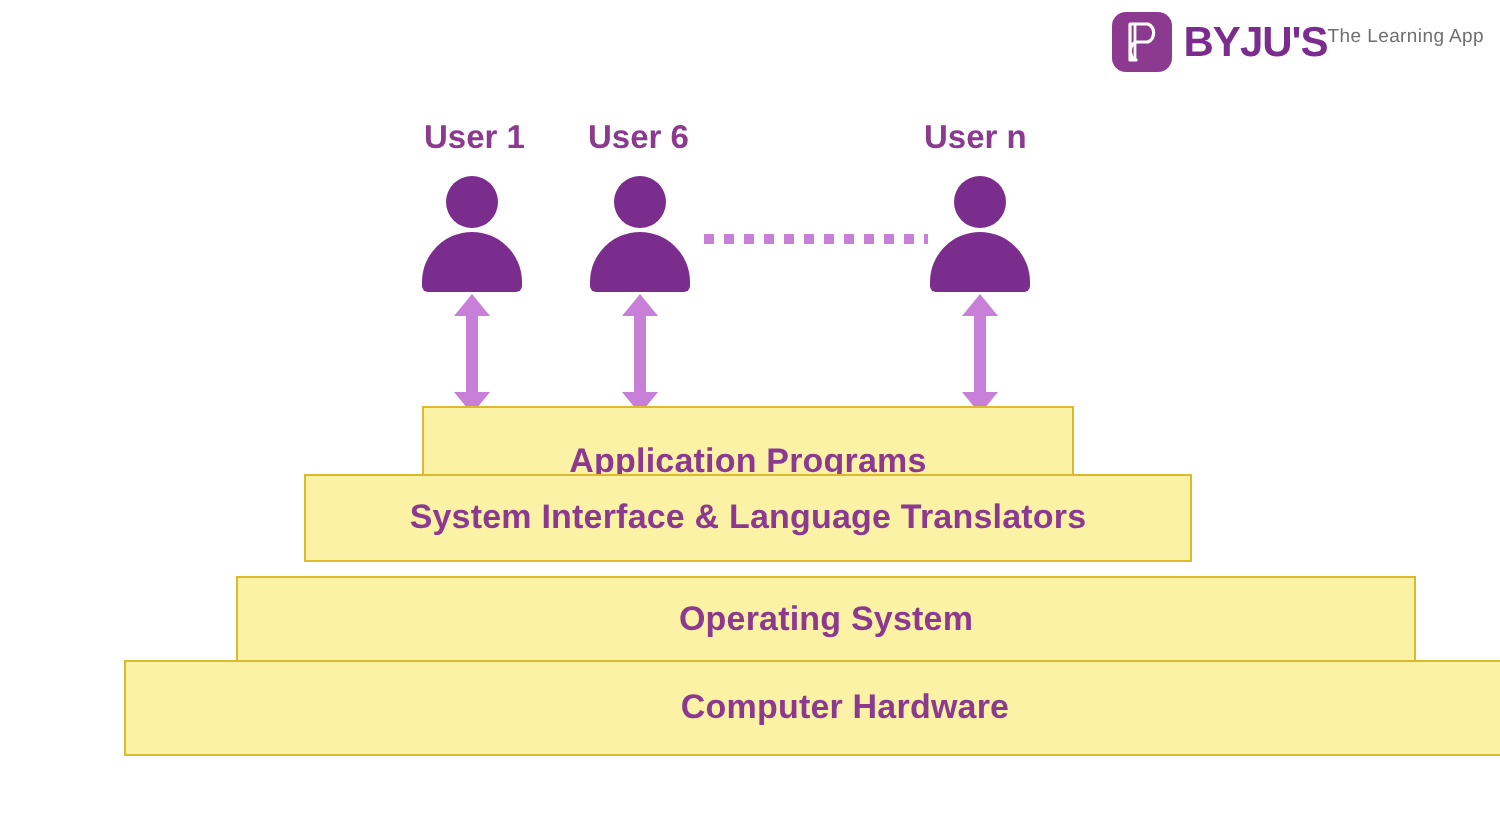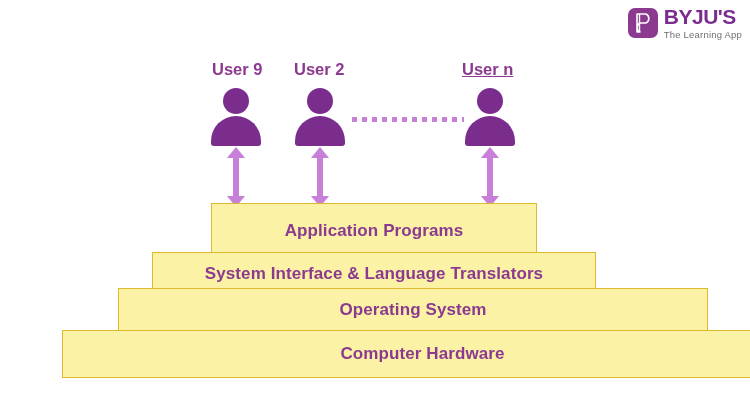--- a/index.html
+++ b/index.html
@@ -29,21 +29,20 @@
     height: 30px;
     border-radius: 7px;
     background: #8B3A8F;
     display: flex;
     align-items: center;
     justify-content: center;
   }
   #logo-mark svg { display: block; }
   #logo-words {
     display: flex;
-    flex-direction: column;
     line-height: 1;
   }
   #logo-name {
     font-size: 21px;
     font-weight: bold;
     color: #7B2D8E;
     letter-spacing: -0.5px;
   }
   #logo-tag {
     font-size: 9.5px;
@@ -153,23 +152,23 @@
       <path d="M4 2 H13 a5 5 0 0 1 0 9 H7 a5 5 0 0 0 0 9 H4 Z" fill="none" stroke="#ffffff" stroke-width="1.6" stroke-linejoin="round"></path>
       <path d="M6.5 2 V20" fill="none" stroke="#ffffff" stroke-width="1.4"></path>
     </svg>
   </div>
   <div id="logo-words">
     <span id="logo-name">BYJU'S</span>
     <span id="logo-tag">The Learning App</span>
   </div>
 </div>
 
-<div class="user-label" style="left:212px; top:60px;">User 9</div>
-<div class="user-label" style="left:294px; top:60px;">User 2</div>
-<div class="user-label" style="left:462px; top:60px;text-decoration:underline;">User n</div>
+<div class="user-label" style="left:212px; top:60px;">User 1</div>
+<div class="user-label" style="left:294px; top:60px;">User 6</div>
+<div class="user-label" style="left:462px; top:60px;">User n</div>
 
 <div class="person" style="left:211px; top:88px;">
   <div class="head"></div>
   <div class="body"></div>
 </div>
 <div class="person" style="left:295px; top:88px;">
   <div class="head"></div>
   <div class="body"></div>
 </div>
 <div class="person" style="left:465px; top:88px;">
@@ -192,21 +191,21 @@
 <div class="arrow" style="left:481px; top:147px; height:60px;">
   <div class="tip-up"></div>
   <div class="shaft"></div>
   <div class="tip-down"></div>
 </div>
 
 <div class="layer" style="left:211px; top:203px; width:326px; height:56px;">
   <span class="layer-label">Application Programs</span>
 </div>
 
-<div class="layer" style="left:152px; top:252px; width:444px; height:44px;">
+<div class="layer" style="left:152px; top:237px; width:444px; height:44px;">
   <span class="layer-label">System Interface &amp; Language Translators</span>
 </div>
 
 <div class="layer" style="left:118px; top:288px; width:590px; height:43px;">
   <span class="layer-label">Operating System</span>
 </div>
 
 <div class="layer" style="left:62px; top:330px; width:721px; height:48px;">
   <span class="layer-label">Computer Hardware</span>
 </div>

